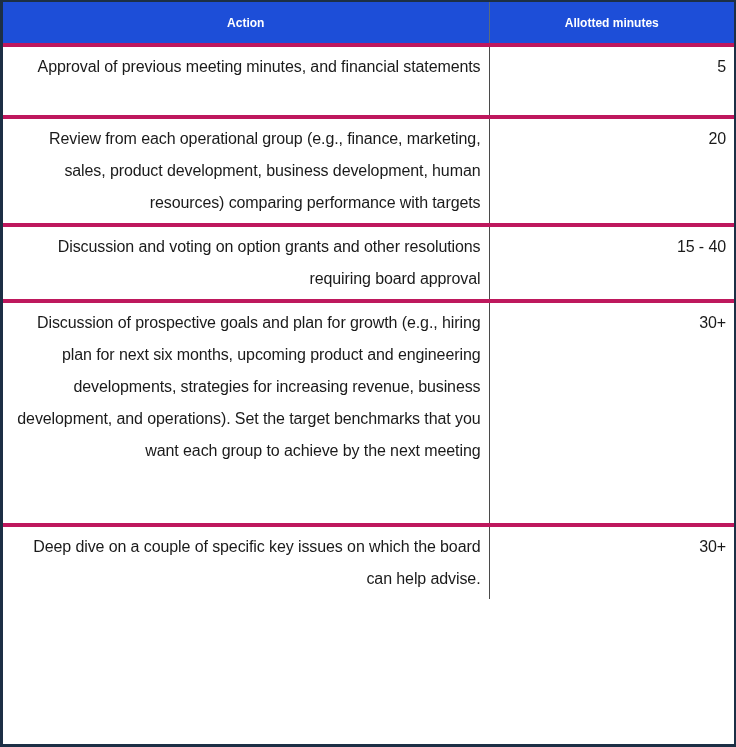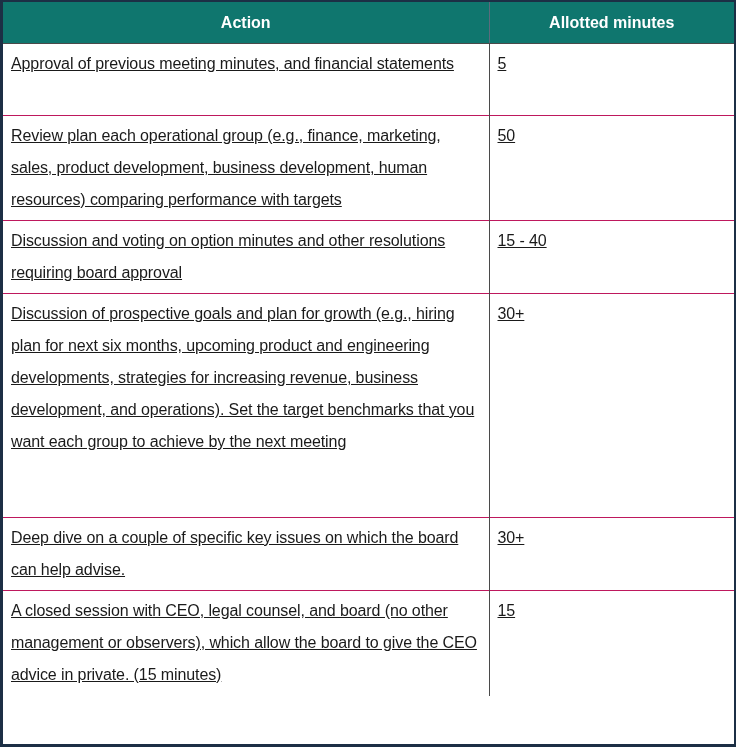--- a/index.html
+++ b/index.html
@@ -8,31 +8,30 @@
     position:absolute; left:0; top:0; width:736px; height:747px;
     box-sizing:border-box; border:3px solid #1c2f45; border-right-width:2px; border-top-width:2px;
   }
   table {
     border-collapse:collapse; width:100%; table-layout:fixed;
     font-family:"Liberation Sans Narrow","Liberation Sans", sans-serif;
   }
   col.c1 { width:486px; }
   col.c2 { width:auto; }
   th {
-    background:#0f766e; color:#ffffff; font-weight:bold; font-size:16px;
+    background:#1d4ed8; color:#ffffff; font-weight:bold; font-size:12px;
     height:41px; padding:0; text-align:center; vertical-align:middle;
     border-right:1px solid #5b6b7c;
   }
   th:last-child { border-right:none; }
   td {
-    font-size:16px; color:#1a1a1a; text-align:left; vertical-align:top;
+    font-size:16px; color:#1a1a1a; text-align:right; vertical-align:top;
     line-height:32px; padding:4px 8px 4px 8px;
-    border-top:1px solid #be185d; border-right:1px solid #4a4a4a;
+    border-top:4px solid #be185d; border-right:1px solid #4a4a4a;
     letter-spacing:-0.1px;
-    text-decoration:underline;
   }
   td:last-child { border-right:none; }
   th { border-bottom:1px solid #4a4a4a; }
 </style>
 </head>
 <body>
 
 <div class="wrap">
   <table>
     <colgroup>
@@ -44,34 +43,30 @@
         <th>Action</th>
         <th>Allotted minutes</th>
       </tr>
     </thead>
     <tbody>
       <tr style="height:72px">
         <td>Approval of previous meeting minutes, and financial statements</td>
         <td>5</td>
       </tr>
       <tr style="height:105px">
-        <td>Review plan each operational group (e.g., finance, marketing, sales, product development, business development, human resources) comparing performance with targets</td>
-        <td>50</td>
+        <td>Review from each operational group (e.g., finance, marketing, sales, product development, business development, human resources) comparing performance with targets</td>
+        <td>20</td>
       </tr>
       <tr style="height:72px">
-        <td>Discussion and voting on option minutes and other resolutions requiring board approval</td>
+        <td>Discussion and voting on option grants and other resolutions requiring board approval</td>
         <td>15 - 40</td>
       </tr>
       <tr style="height:224px">
         <td>Discussion of prospective goals and plan for growth (e.g., hiring plan for next six months, upcoming product and engineering developments, strategies for increasing revenue, business development, and operations). Set the target benchmarks that you want each group to achieve by the next meeting</td>
         <td>30+</td>
       </tr>
       <tr style="height:72px">
         <td>Deep dive on a couple of specific key issues on which the board can help advise.</td>
         <td>30+</td>
       </tr>
-      <tr style="height:105px">
-        <td>A closed session with CEO, legal counsel, and board (no other management or observers), which allow the board to give the CEO advice in private. (15 minutes)</td>
-        <td>15</td>
-      </tr>
     </tbody>
   </table>
 </div>
 
 </body></html>

